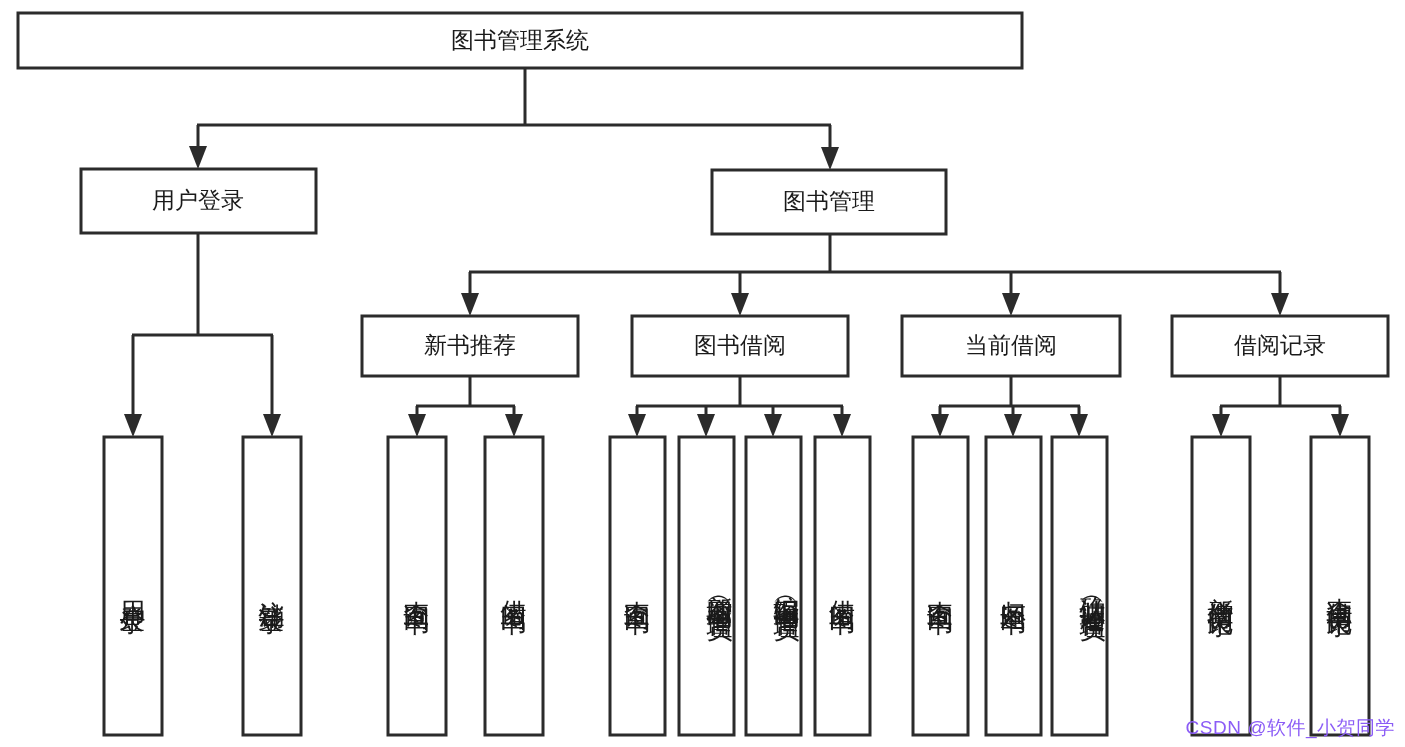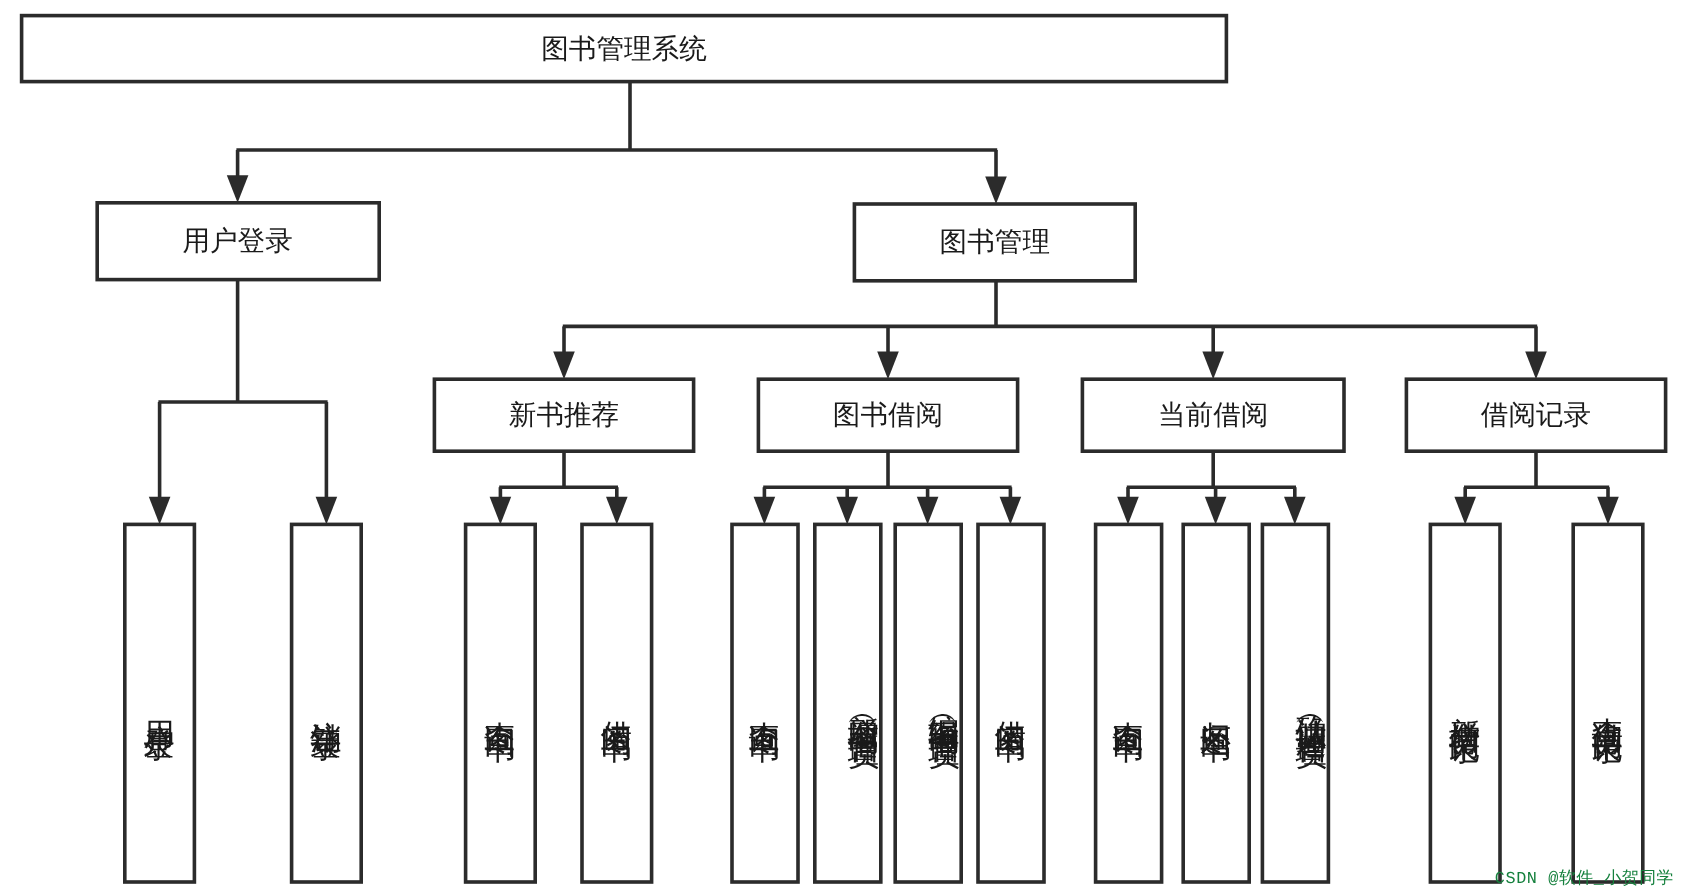--- a/index.html
+++ b/index.html
@@ -61,23 +61,23 @@
     white-space: nowrap;
     pointer-events: none;
     display: flex;
     align-items: center;
     justify-content: center;
   }
   .watermark {
     position: absolute;
     right: 10px;
     bottom: 6px;
-    font-family: Liberation Mono, monospace;
-    font-size: 14px;
-    color: #15803d;
+    font-family: Liberation Sans, sans-serif;
+    font-size: 19px;
+    color: #8b5cf6;
     white-space: nowrap;
     letter-spacing: 0.5px;
   }
 </style>
 </head>
 <body>
 
 <div id="diagram-root">
 
   <svg id="flow-svg" viewBox="0 0 1405 747">

